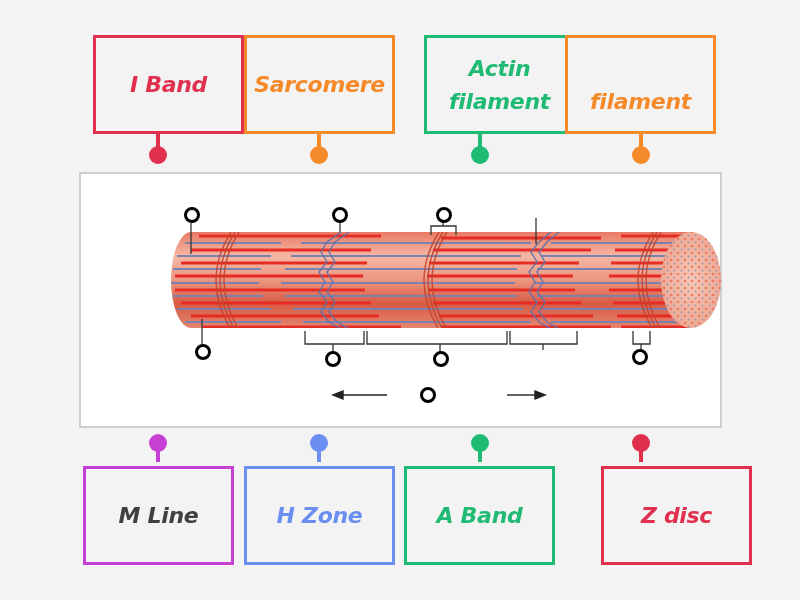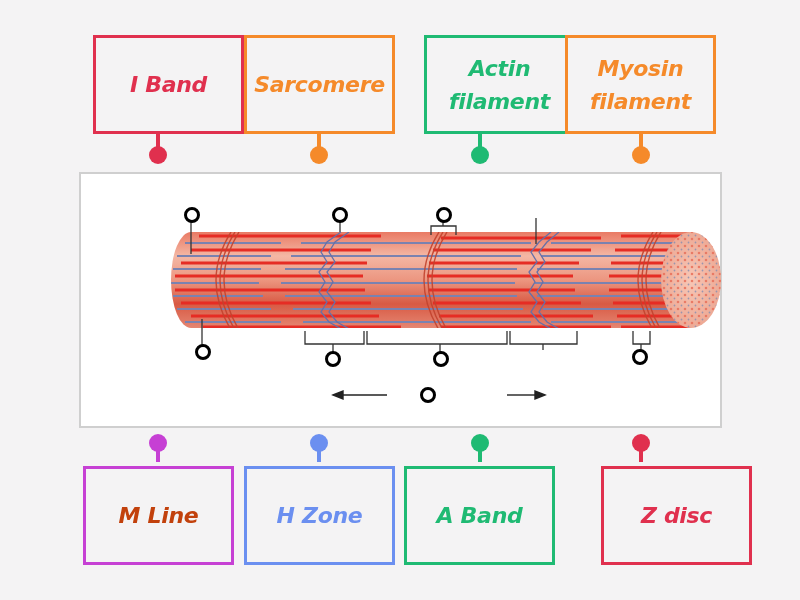--- a/index.html
+++ b/index.html
@@ -97,21 +97,21 @@
     <span>filament</span>
   </span>
 </div>
 <div class="pin top" style="left:470px;top:134px;">
   <div class="stem" style="background:#1fba73;"></div>
   <div class="dot" style="background:#1fba73;"></div>
 </div>
 
 <div class="label-box" style="left:565px;top:35px;border-color:#f58a2a;">
   <span class="label-text" style="color:#f58a2a;">
-    <span>Myosin</span><br>
+    <br>
     <span>filament</span>
   </span>
 </div>
 <div class="pin top" style="left:631px;top:134px;">
   <div class="stem" style="background:#f58a2a;"></div>
   <div class="dot" style="background:#f58a2a;"></div>
 </div>
 
 <div class="diagram">
   <svg width="643" height="256" viewBox="0 0 643 256">
@@ -249,21 +249,21 @@
   <div class="hotspot" style="left:352px;top:177px;"></div>
   <div class="hotspot" style="left:551px;top:175px;"></div>
   <div class="hotspot" style="left:339px;top:213px;"></div>
 </div>
 
 <div class="pin bottom" style="left:148px;top:434px;">
   <div class="dot" style="background:#c640d4;"></div>
   <div class="stem" style="background:#c640d4;"></div>
 </div>
 <div class="label-box" style="left:83px;top:466px;border-color:#c640d4;">
-  <span class="label-text" style="color:#c2410c;">M Line</span>
+  <span class="label-text" style="color:#404040;">M Line</span>
 </div>
 
 <div class="pin bottom" style="left:309px;top:434px;">
   <div class="dot" style="background:#6b8ff0;"></div>
   <div class="stem" style="background:#6b8ff0;"></div>
 </div>
 <div class="label-box" style="left:244px;top:466px;border-color:#6b8ff0;">
   <span class="label-text" style="color:#6b8ff0;">H Zone</span>
 </div>
 

